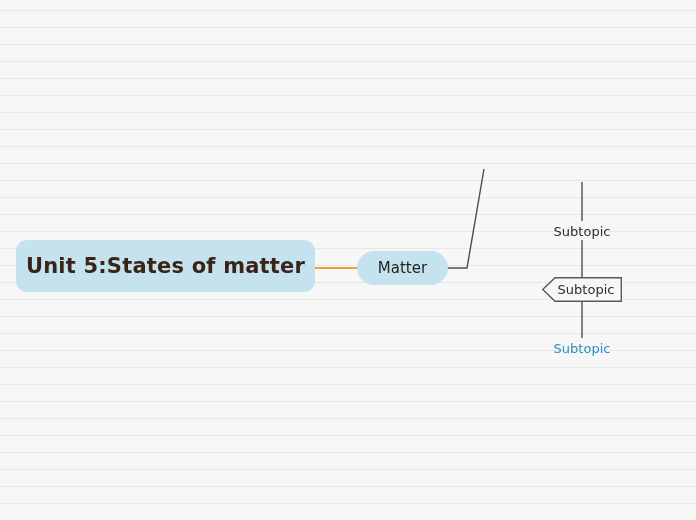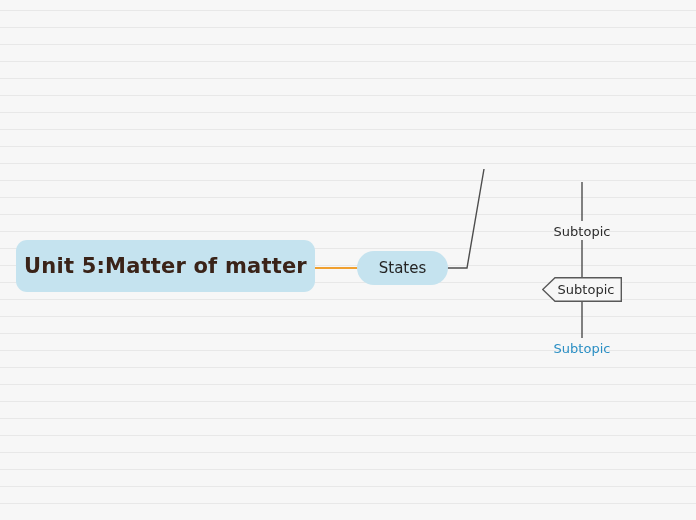--- a/index.html
+++ b/index.html
@@ -128,25 +128,25 @@
     <line x1="315" y1="268" x2="358" y2="268" stroke="#f0a030" stroke-width="2"></line>
 
     <path d="M 447 268 L 467 268 L 484 169" fill="none" stroke="#4d4d4d" stroke-width="1.4"></path>
 
     <line x1="582" y1="182" x2="582" y2="221" stroke="#4d4d4d" stroke-width="1.4"></line>
     <line x1="582" y1="240" x2="582" y2="277" stroke="#4d4d4d" stroke-width="1.4"></line>
     <line x1="582" y1="302" x2="582" y2="338" stroke="#4d4d4d" stroke-width="1.4"></line>
   </svg>
 
   <div class="node-root">
-    <span class="node-root-label">Unit 5:Matter of matter</span>
+    <span class="node-root-label">Unit 5:States of matter</span>
   </div>
 
   <div class="node-pill">
-    <span class="node-pill-label">States</span>
+    <span class="node-pill-label">Matter</span>
   </div>
 
 
   <div class="node-text" style="left:582px; top:224px;">
     <span>Subtopic</span>
   </div>
 
   <div class="node-pentagon">
     <svg width="80" height="25" viewBox="0 0 80 25" style="position:absolute; left:0; top:0;">
       <polygon points="13,0.7 79.3,0.7 79.3,24.3 13,24.3 0.7,12.5" fill="#f7f7f7" stroke="#595959" stroke-width="1.4" stroke-linejoin="miter"></polygon>

